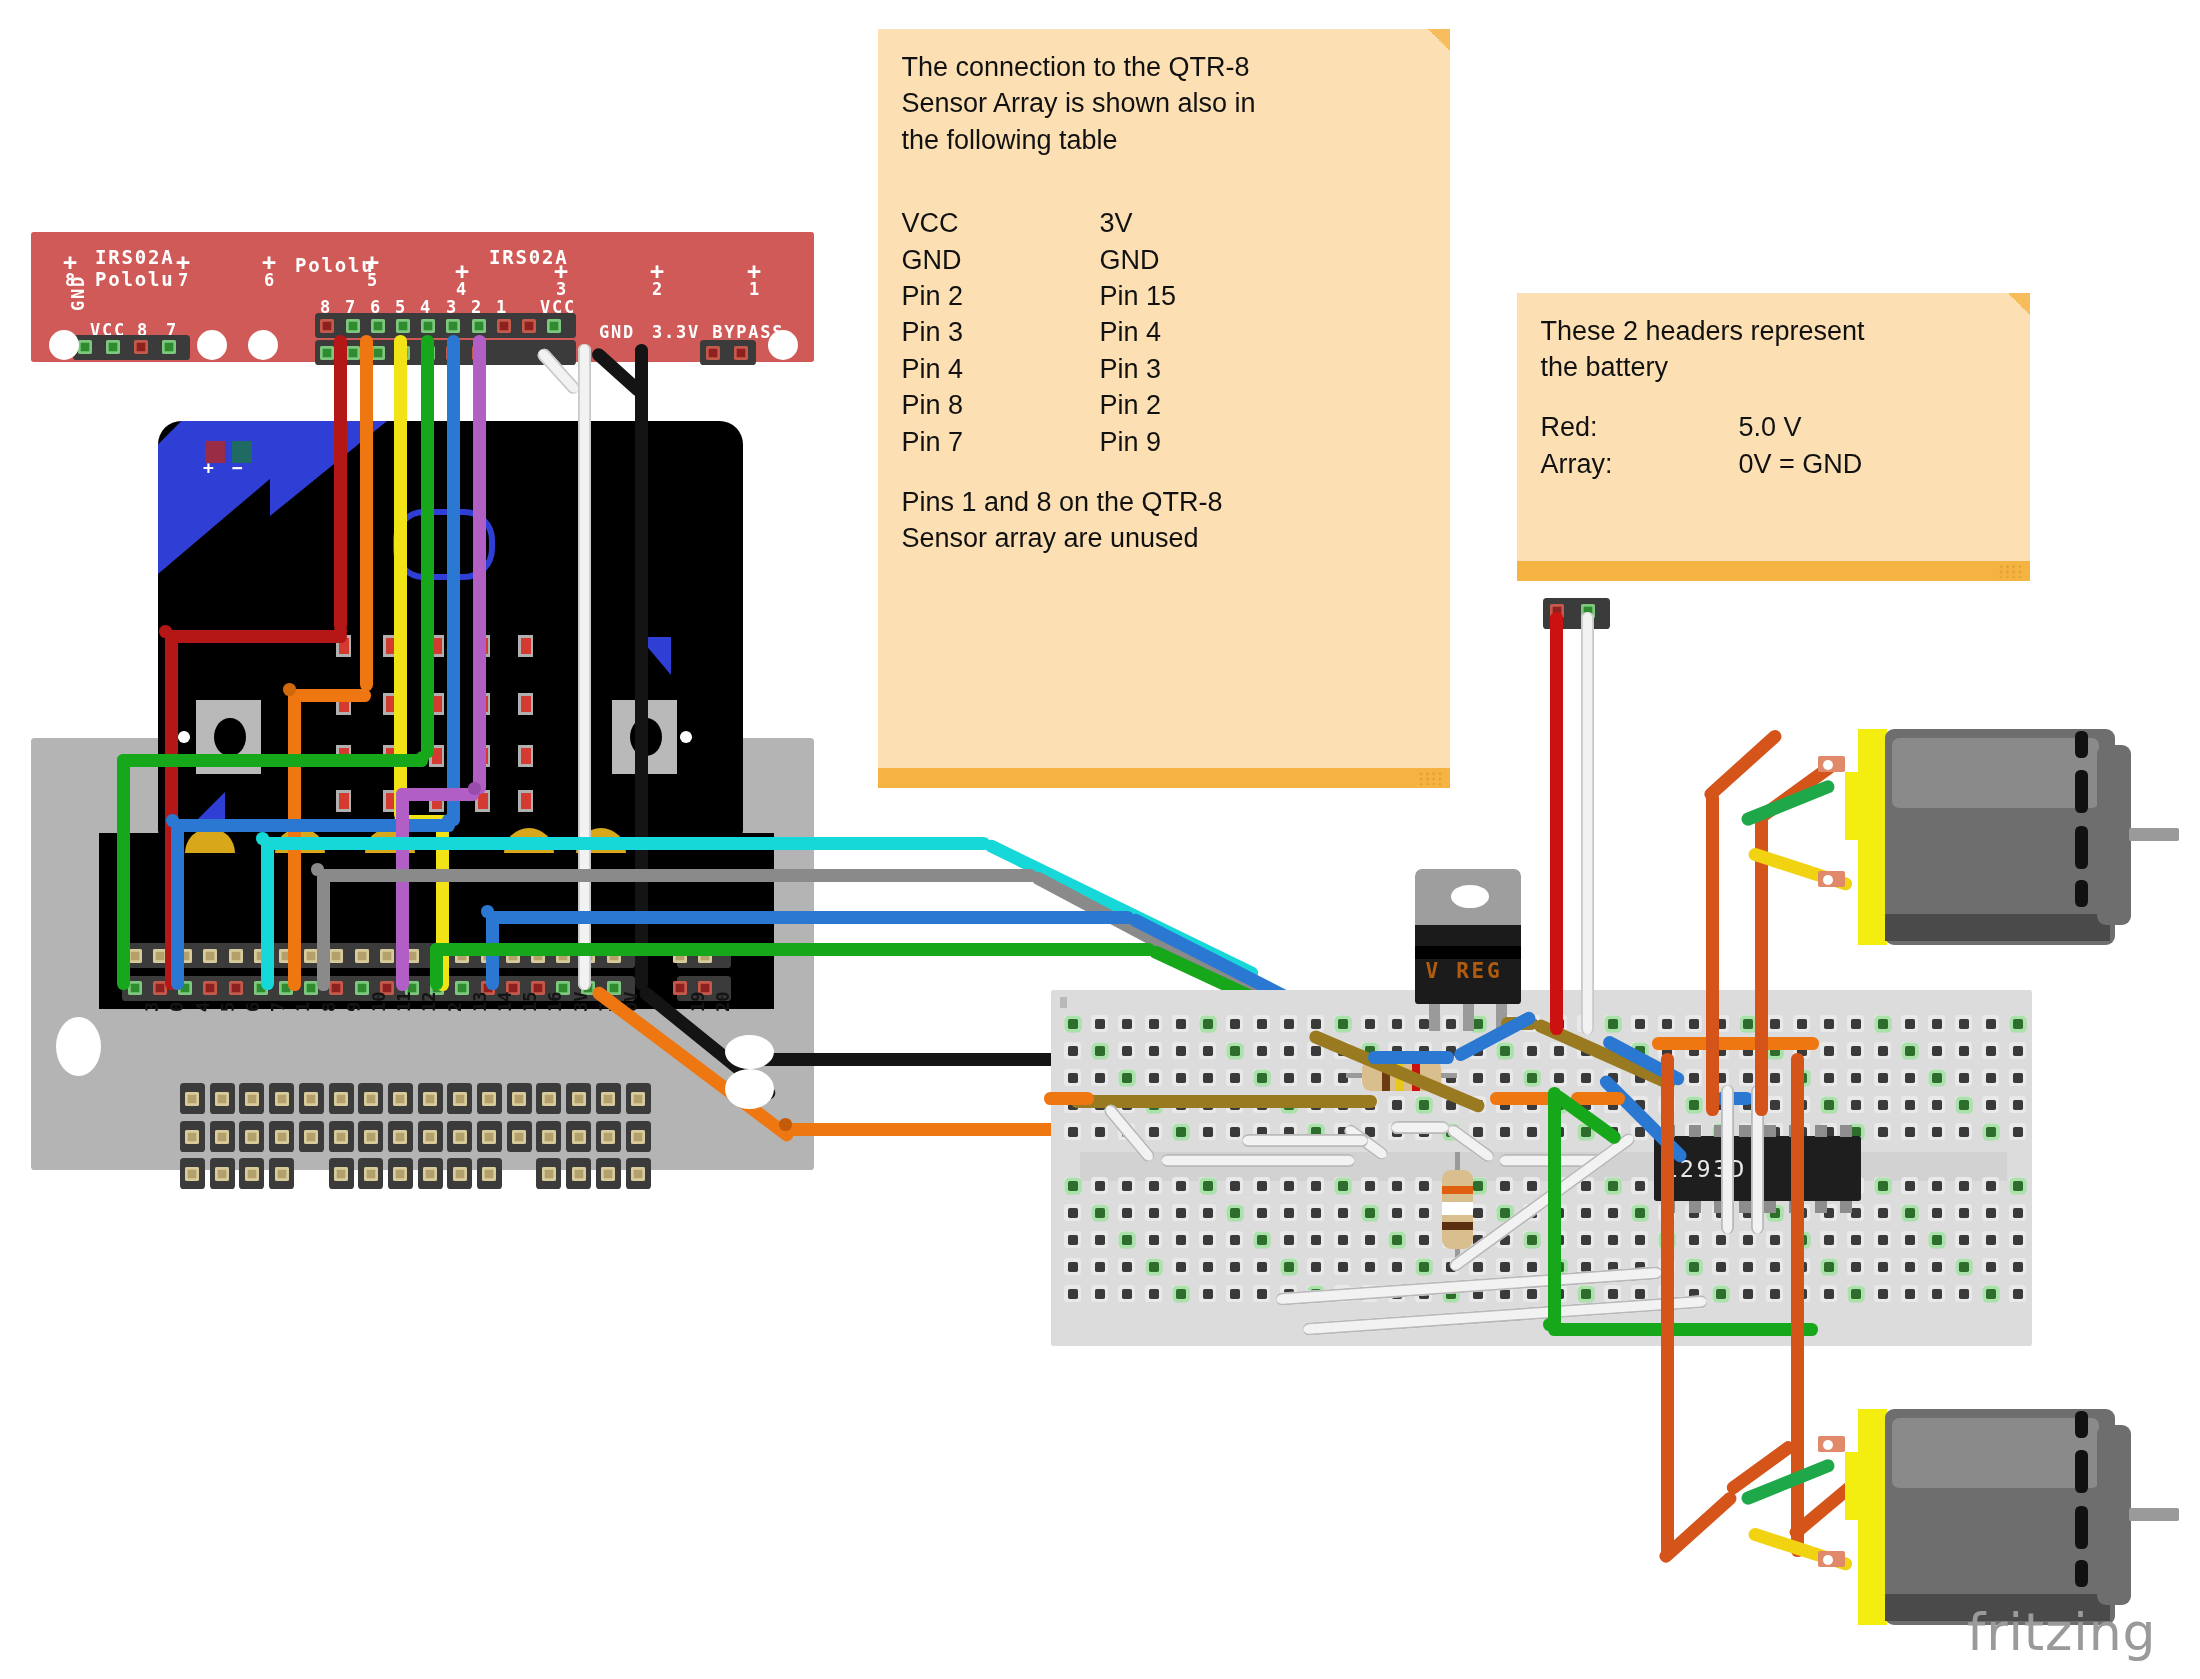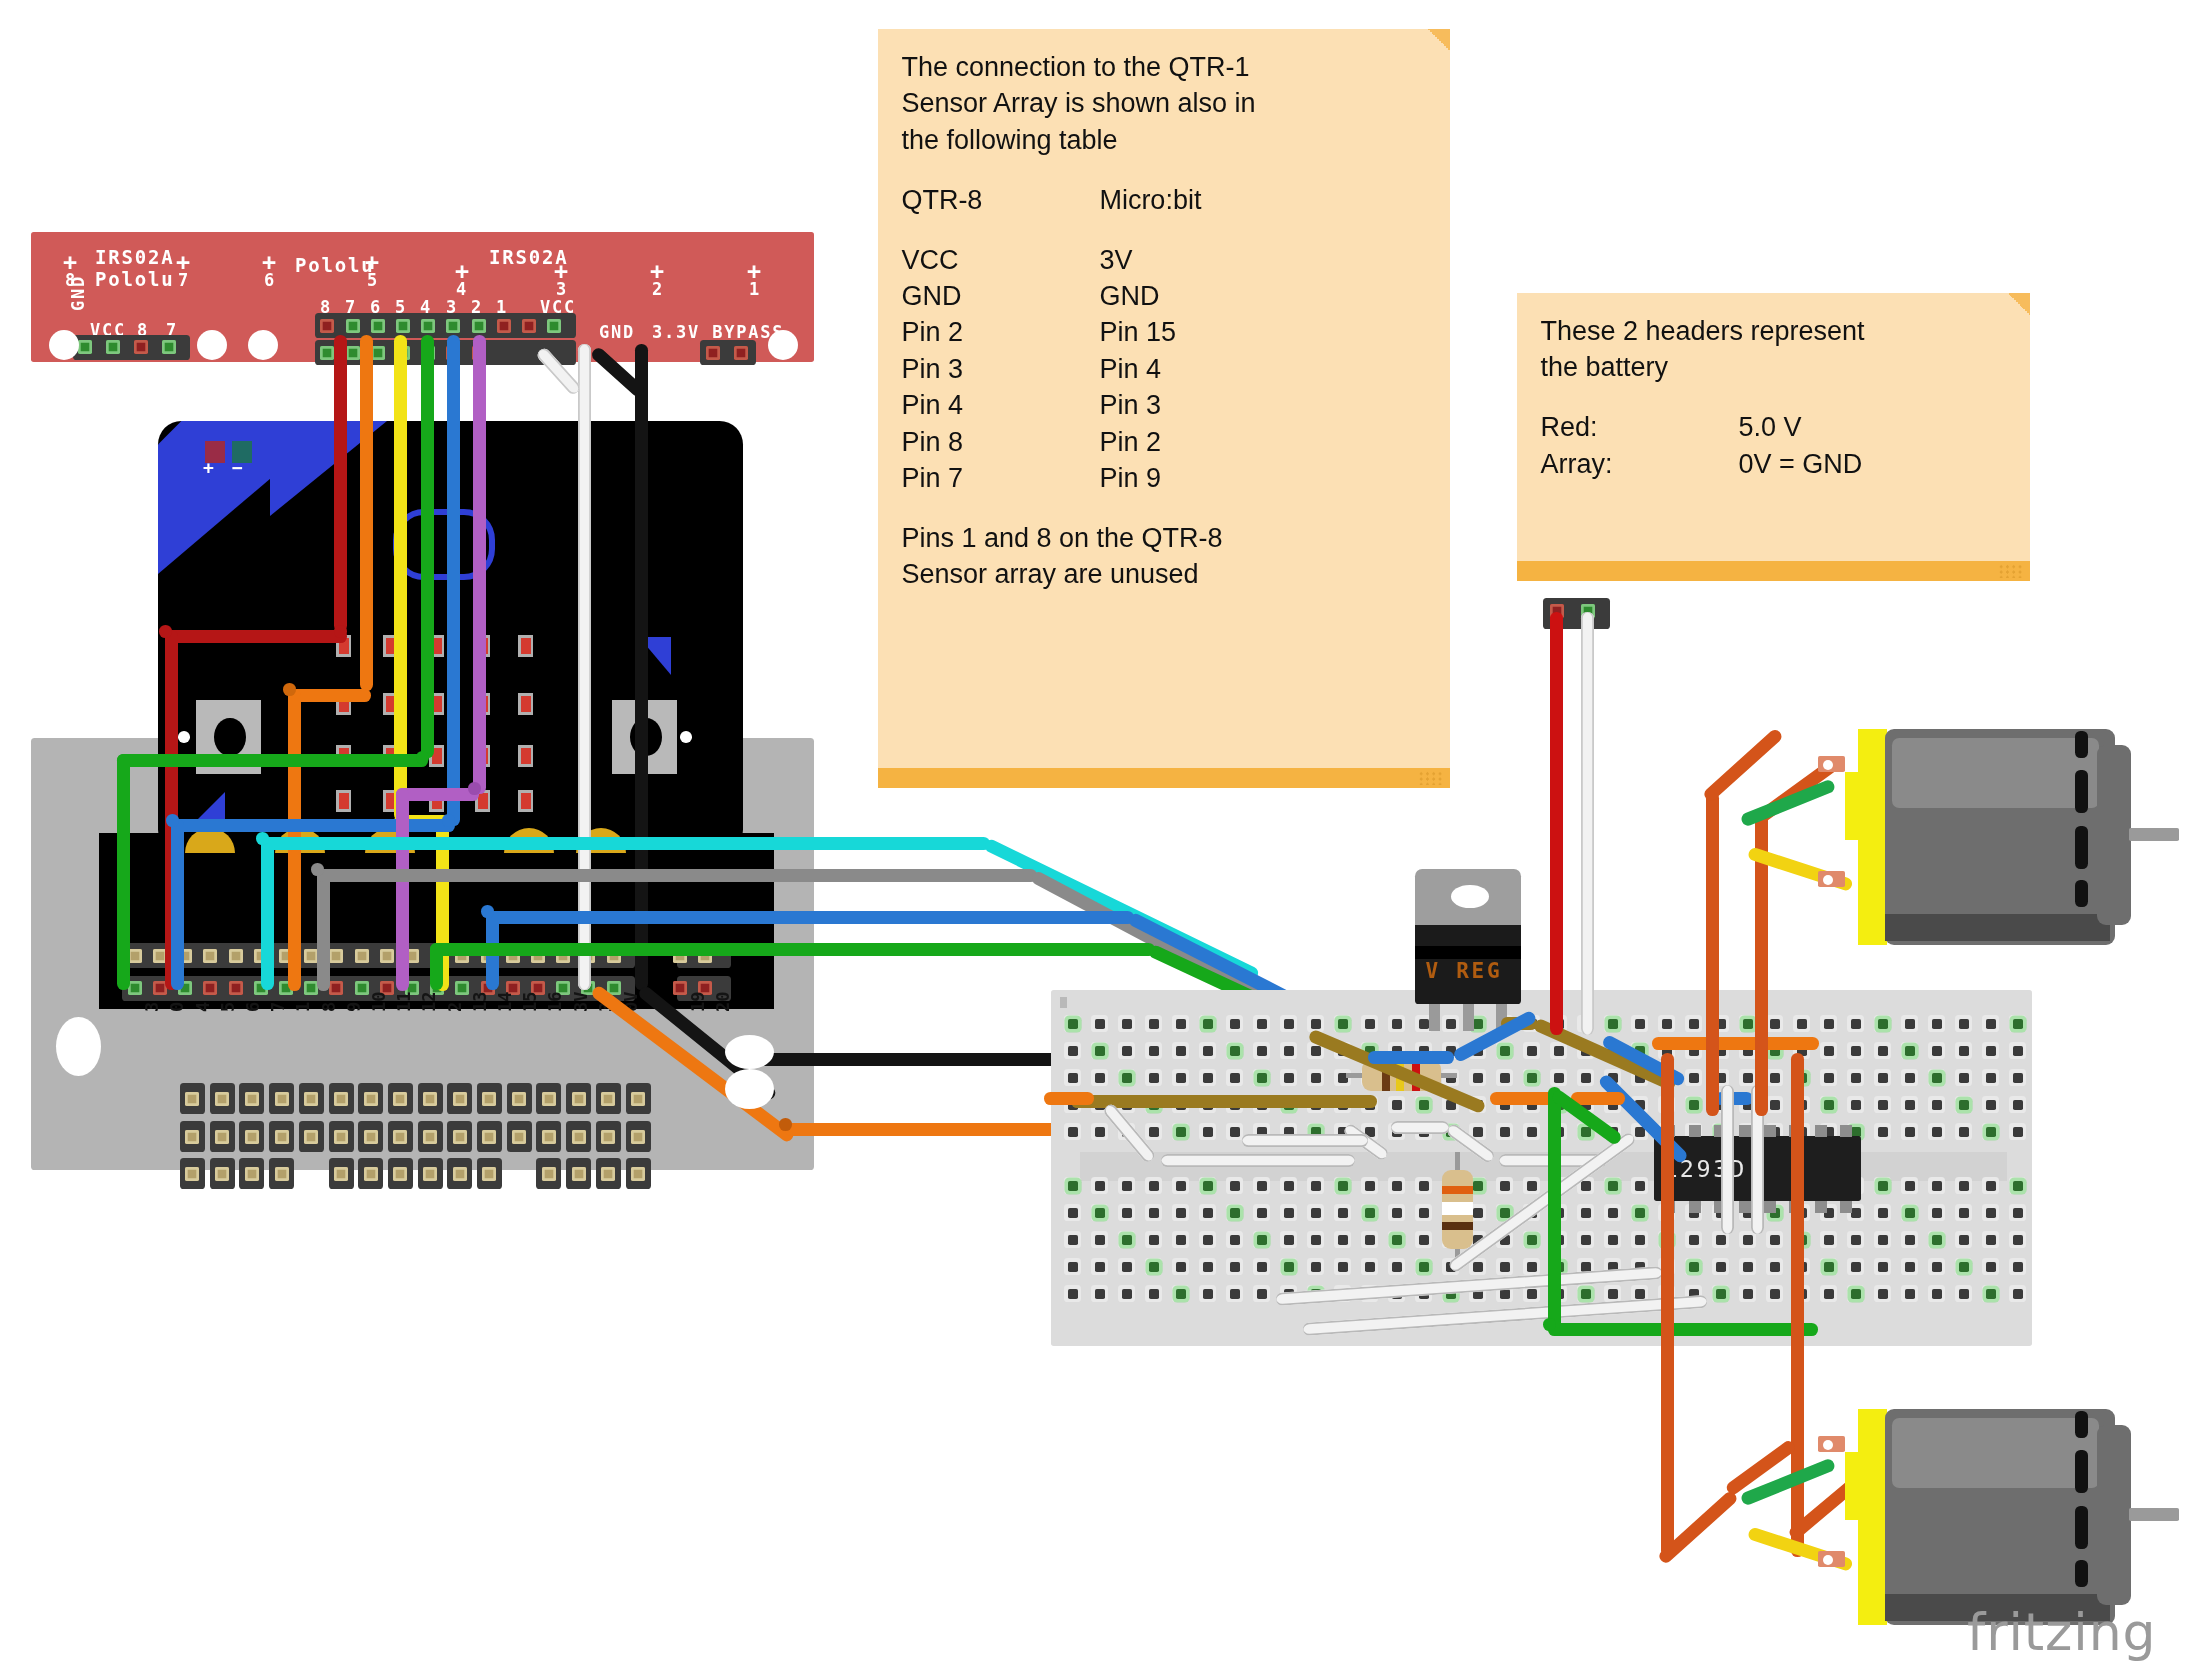--- a/index.html
+++ b/index.html
@@ -1359,28 +1359,24 @@
       <i></i>
     </div>
   <div class="m-term" style="left:-27px;top:151px;width:27px;height:16px;">
       <i></i>
     </div>
 </div>
 
 <div class="note" style="left:878px;top:29px;width:572px;height:759px;">
   <div class="fold"></div>
   <div class="body">
-    <div style="white-space:pre-line;">The connection to the QTR-1
+    <div style="white-space:pre-line;">The connection to the QTR-8
 Sensor Array is shown also in
 the following table</div>
     <div class="spacer"></div>
-    <div class="tbl">
-      <div>QTR-8</div>
-      <div>Micro:bit</div>
-    </div>
     <div class="spacer"></div>
     <div id="note0-rows">
         <div class="tbl">
           <div>VCC</div>
           <div>3V</div>
         </div>
         <div class="tbl">
           <div>GND</div>
           <div>GND</div>
         </div>

